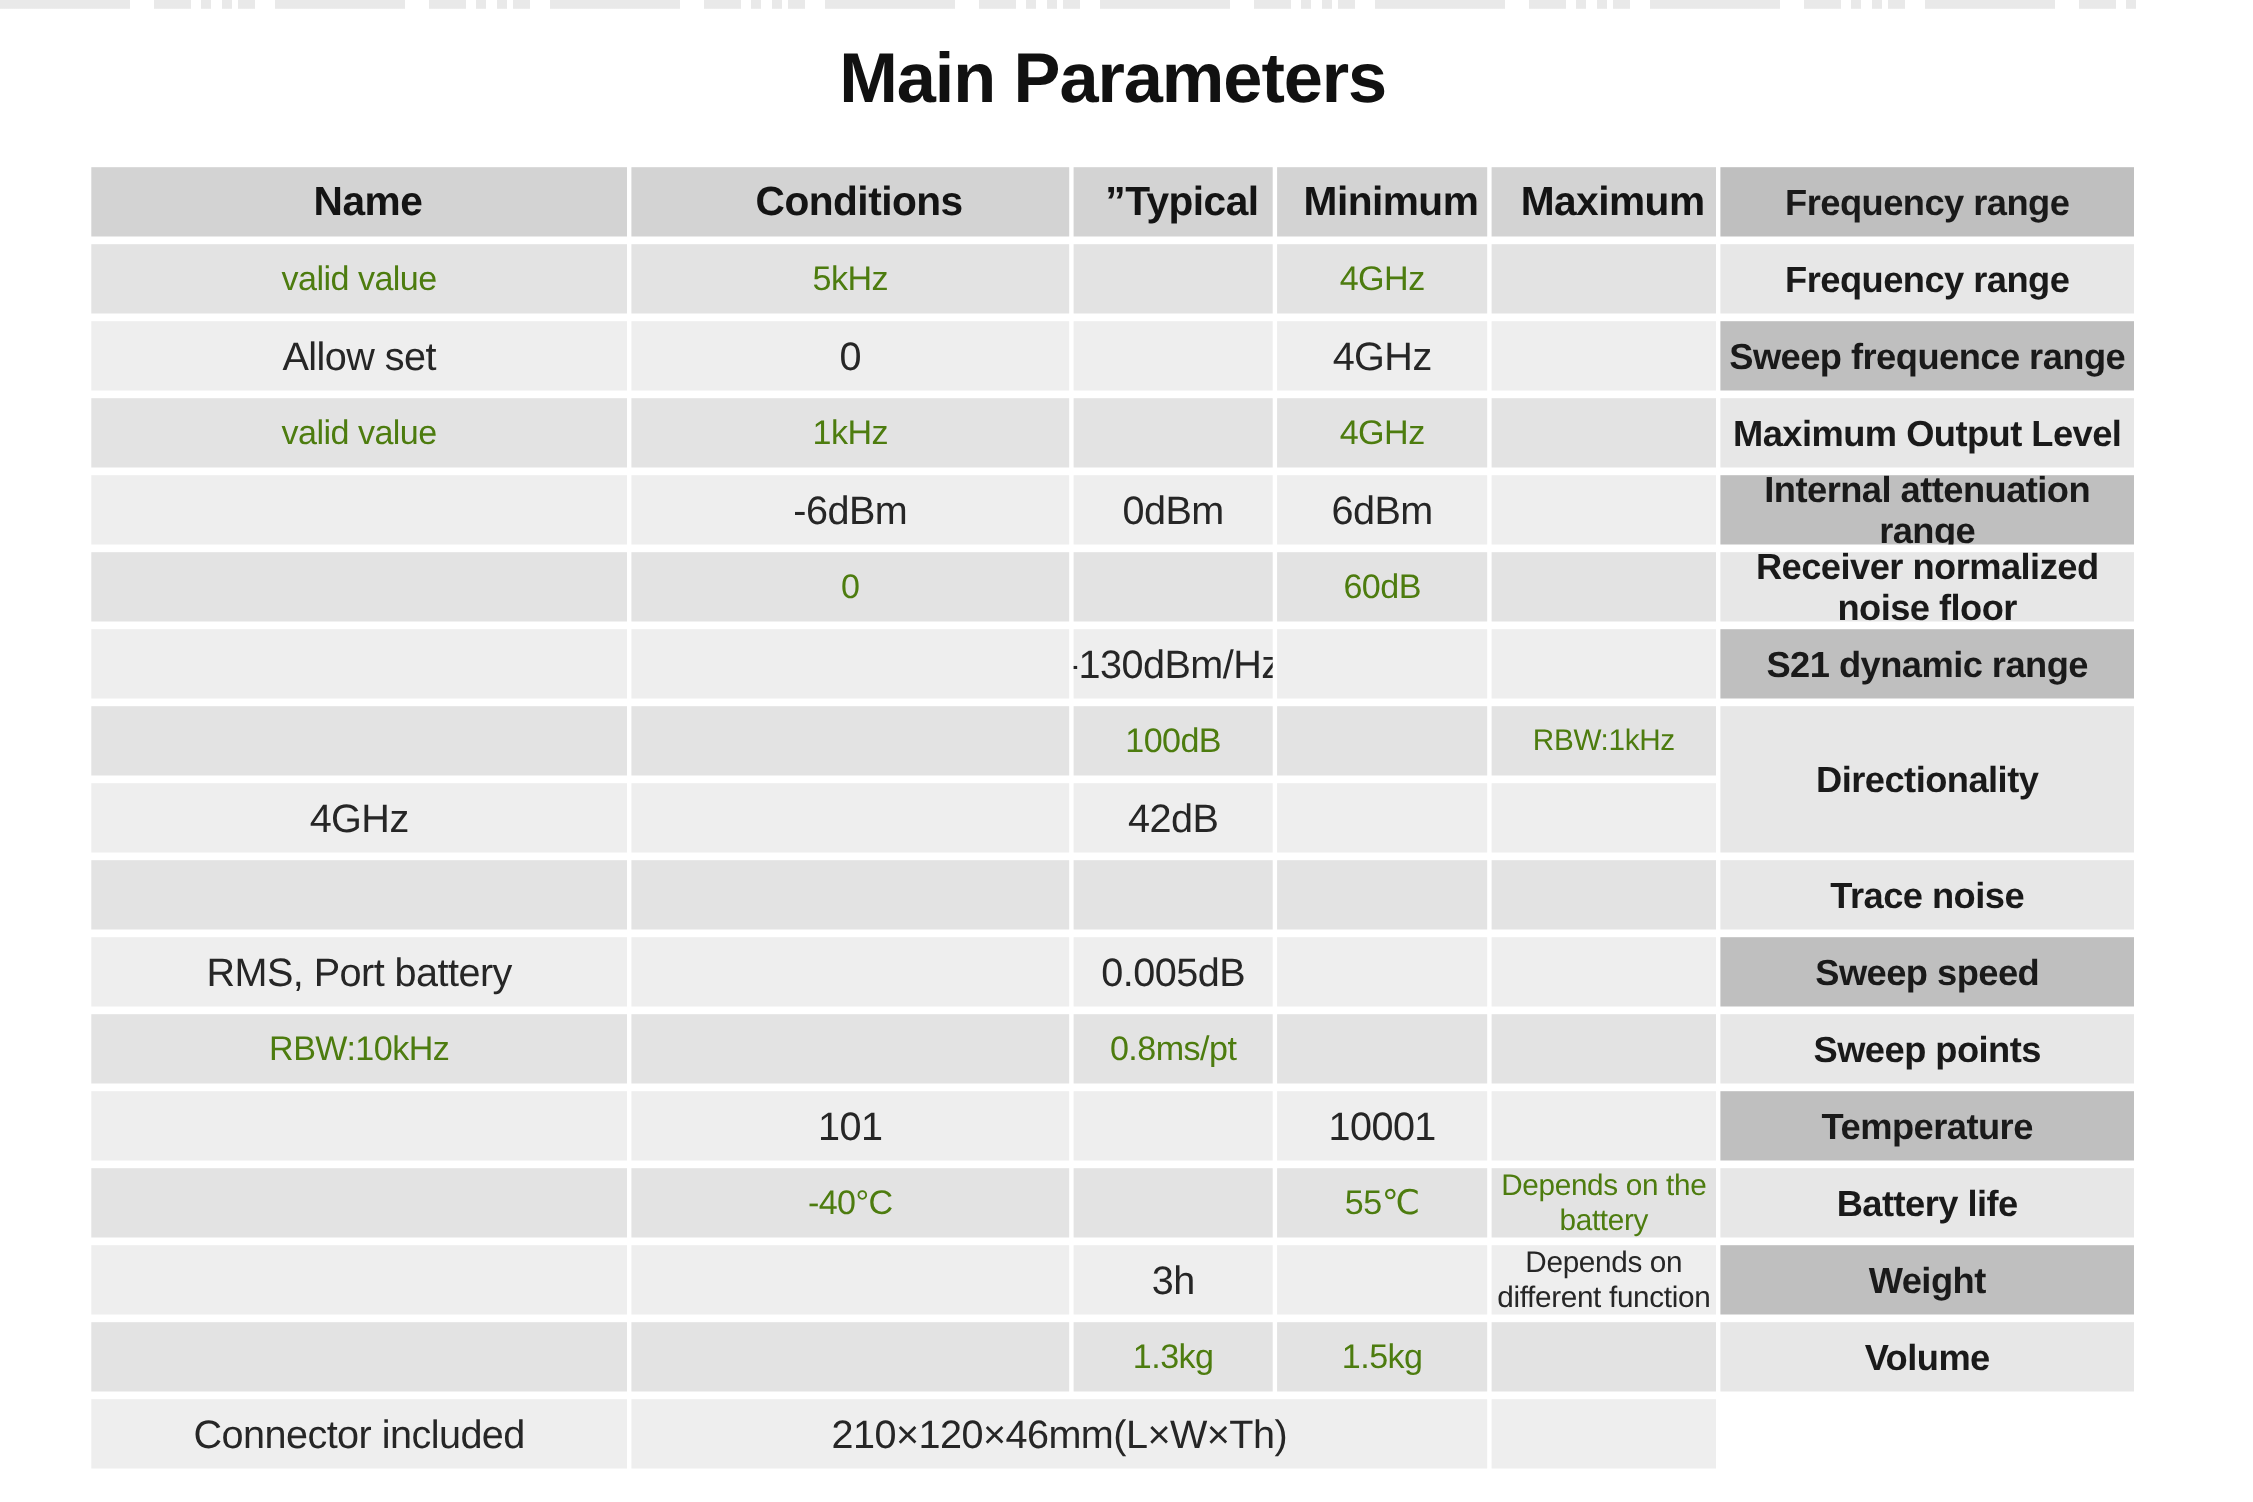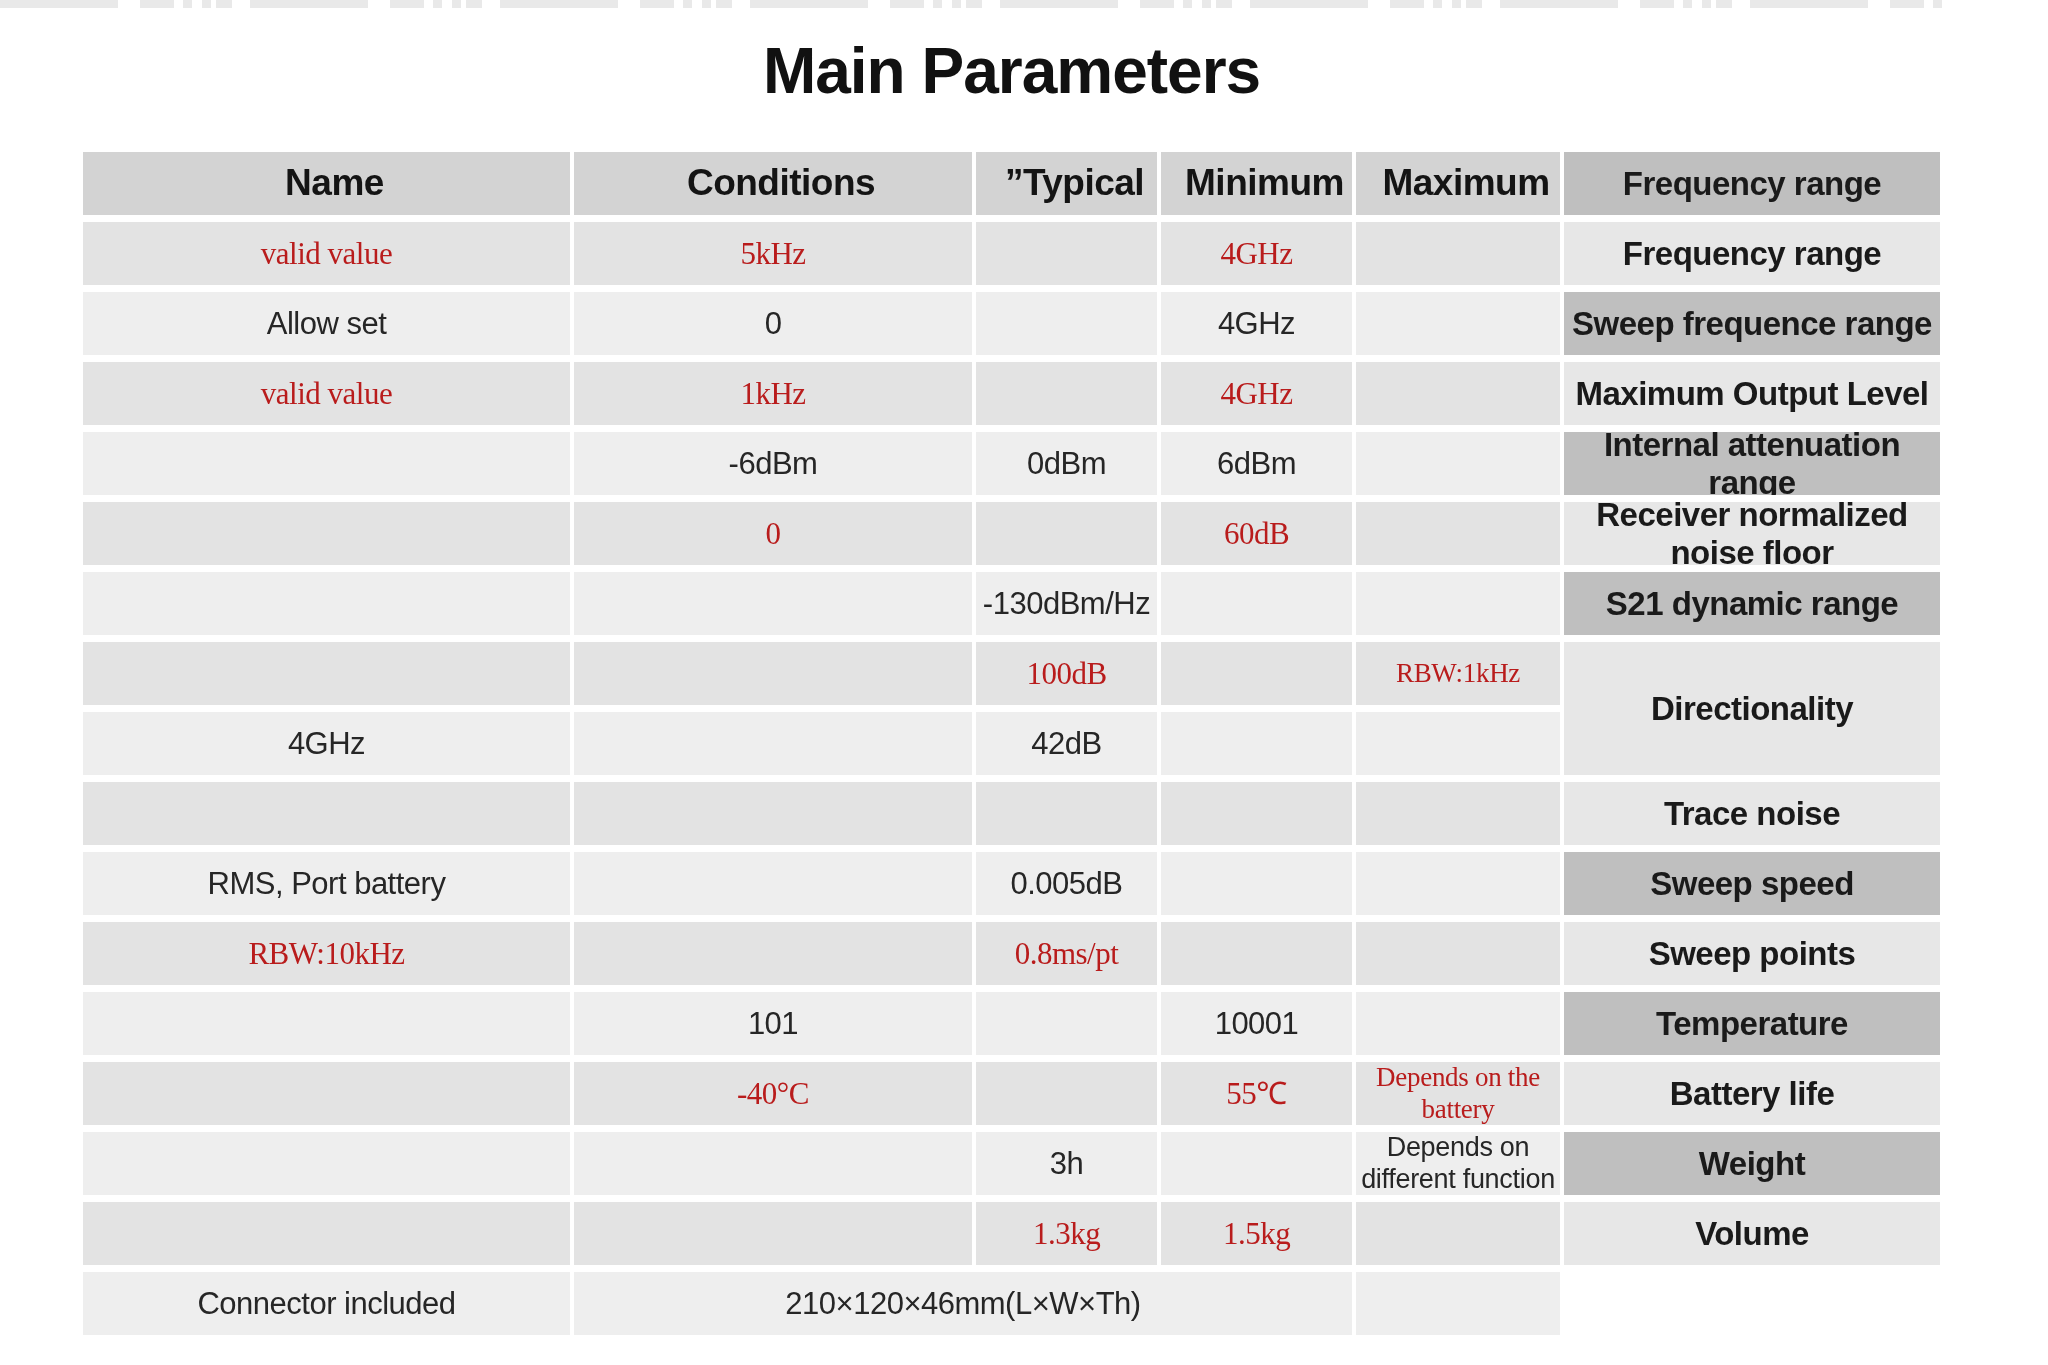--- a/index.html
+++ b/index.html
@@ -36,22 +36,22 @@
   }
   .c{
     display:flex;align-items:center;justify-content:center;
     text-align:center;line-height:1.15;
     letter-spacing:-0.5px;
     overflow:hidden;
   }
   .hd{background:#d3d3d3;font-weight:bold;font-size:37px;color:#141414;padding-left:16px;}
   .nd{background:#bfbfbf;font-weight:bold;font-size:33px;color:#1a1a1a;}
   .nl{background:#e7e7e7;font-weight:bold;font-size:33px;color:#1a1a1a;}
-  .vd{background:#e3e3e3;font-size:31px;color:#b91c1c;font-family:Liberation Serif, serif;}
-  .vl{background:#eeeeee;font-size:31px;color:#262626;}
+  .vd{background:#e3e3e3;font-size:31px;color:#4d7c0f;}
+  .vl{background:#eeeeee;font-size:36px;color:#262626;}
   .note{font-size:27px;letter-spacing:-0.3px;}
   .rowspan2{grid-row:span 2;}
   .colspan3{grid-column:span 3;}
 </style>
 </head>
 <body>
 
 <div class="page">
 
   <div class="edge-strip"></div>

